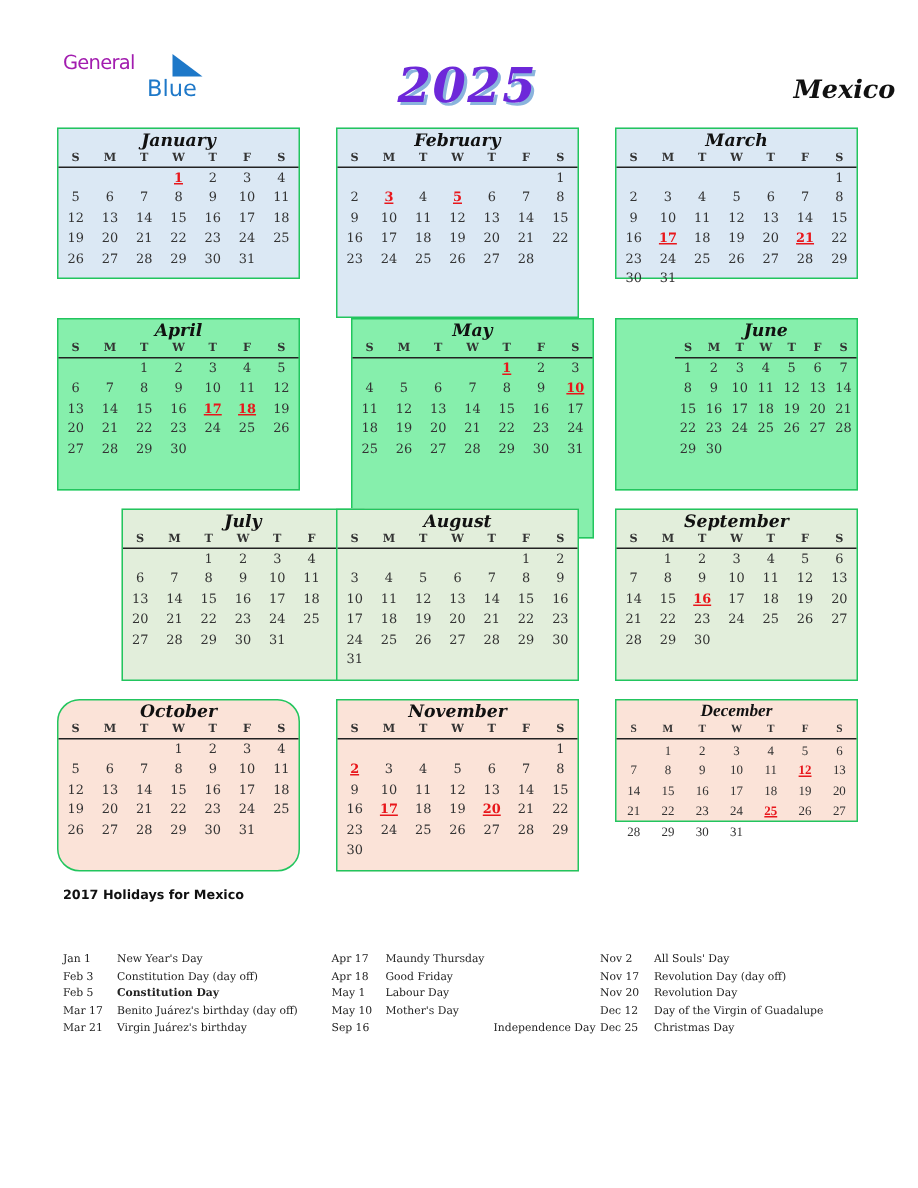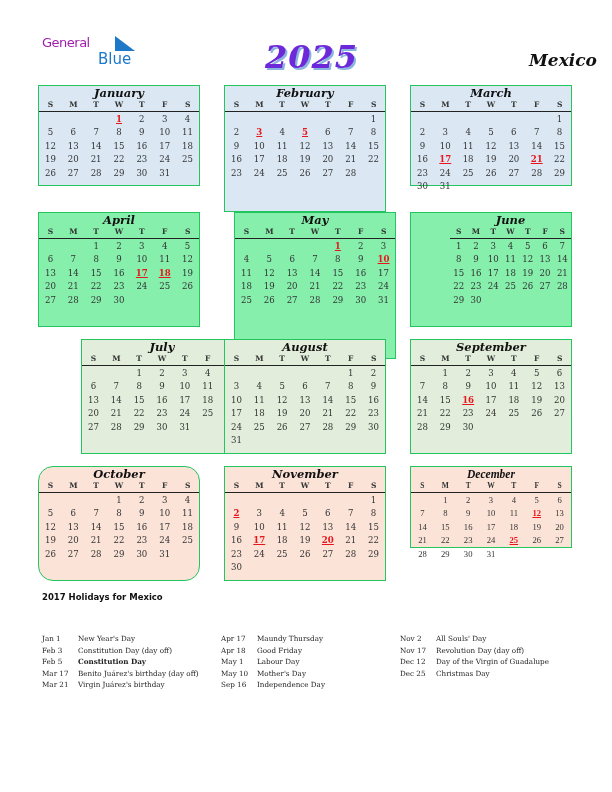--- a/index.html
+++ b/index.html
@@ -648,31 +648,35 @@
       <div class="hol-row">
         <span class="d">May 1</span>
         <span style="width: 140px;">Labour Day</span>
       </div>
       <div class="hol-row">
         <span class="d">May 10</span>
         <span style="width: 140px;">Mother's Day</span>
       </div>
       <div class="hol-row">
         <span class="d">Sep 16</span>
-        <span style="width: 140px;">Independence Day</span>
+        <span style="width: 140px; text-align: right;">Independence Day</span>
       </div>
     </div>
     <div class="hol-col" style="left: 400px;">
       <div class="hol-row">
         <span class="d">Nov 2</span>
         <span style="width: 160px;">All Souls' Day</span>
       </div>
       <div class="hol-row">
         <span class="d">Nov 17</span>
         <span style="width: 160px;">Revolution Day (day off)</span>
+      </div>
+      <div class="hol-row">
+        <span class="d">Nov 20</span>
+        <span style="width: 160px;">Revolution Day</span>
       </div>
       <div class="hol-row">
         <span class="d">Dec 12</span>
         <span style="width: 160px;">Day of the Virgin of Guadalupe</span>
       </div>
       <div class="hol-row">
         <span class="d">Dec 25</span>
         <span style="width: 160px;">Christmas Day</span>
       </div>
     </div>

